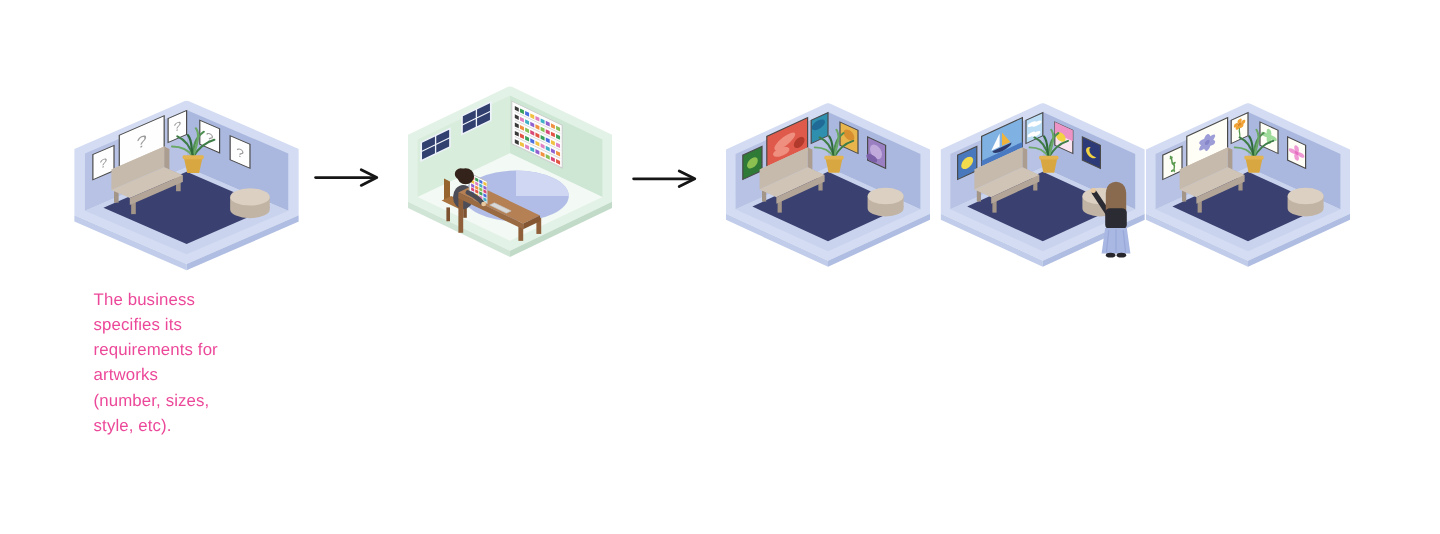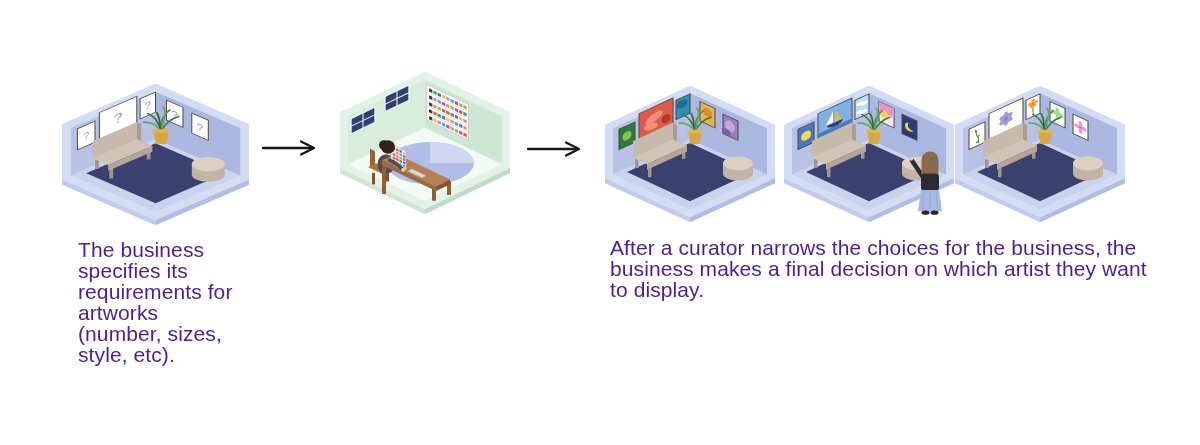--- a/index.html
+++ b/index.html
@@ -4,23 +4,23 @@
 <style>
   html,body{margin:0;padding:0;background:#ffffff;}
   .canvas{
     position:relative;width:1200px;height:445px;background:#ffffff;
     font-family:"Liberation Sans",sans-serif;overflow:hidden;
   }
   .abs{position:absolute;}
   .caption{
     position:absolute;
     white-space:pre-line;
-    font-size:21px;
+    font-size:14px;
     line-height:21px;
-    color:#4c1d95;
+    color:#ec4899;
     letter-spacing:0.1px;
   }
   svg text{font-family:"Liberation Sans",sans-serif;}
 </style>
 </head>
 <body>
 
 <div class="canvas">
 
   <svg width="0" height="0" style="position:absolute">
@@ -337,17 +337,14 @@
     <use href="#g-bench"></use>
     <use href="#g-stool"></use>
   </svg>
 
   <div class="caption" style="left:78px;top:239px;width:200px">The business
 specifies its
 requirements for
 artworks
 (number, sizes,
 style, etc).</div>
-  <div class="caption" style="left:610px;top:237px;width:545px">After a curator narrows the choices for the business, the
-business makes a final decision on which artist they want
-to display.</div>
 
 </div>
 
 </body></html>

